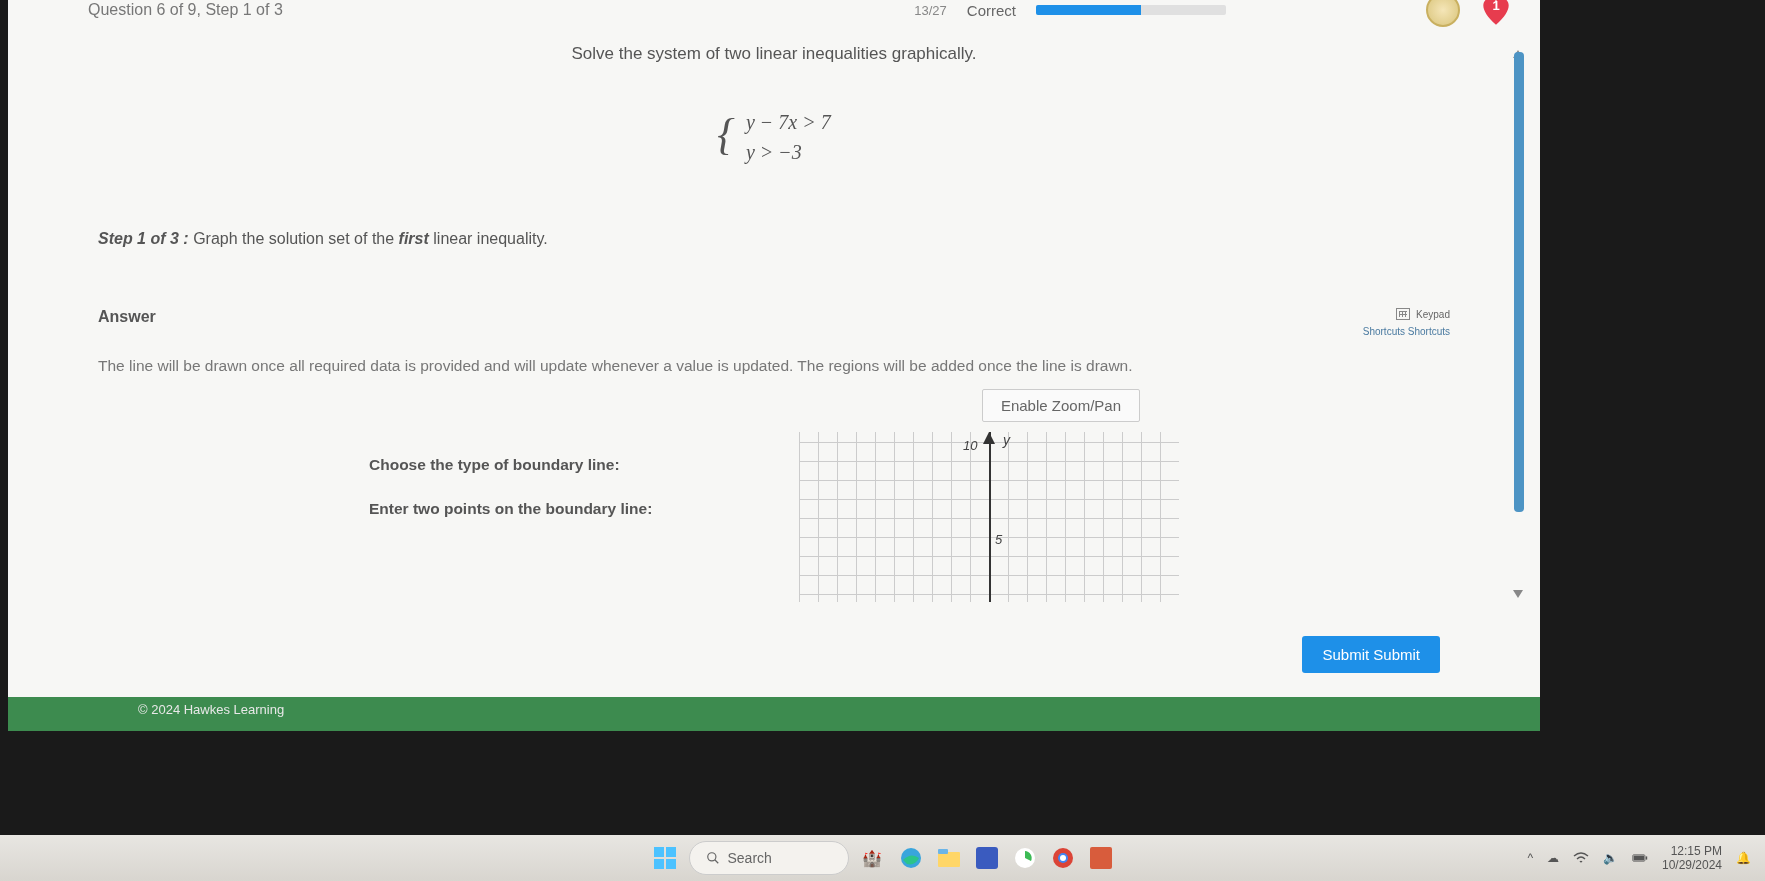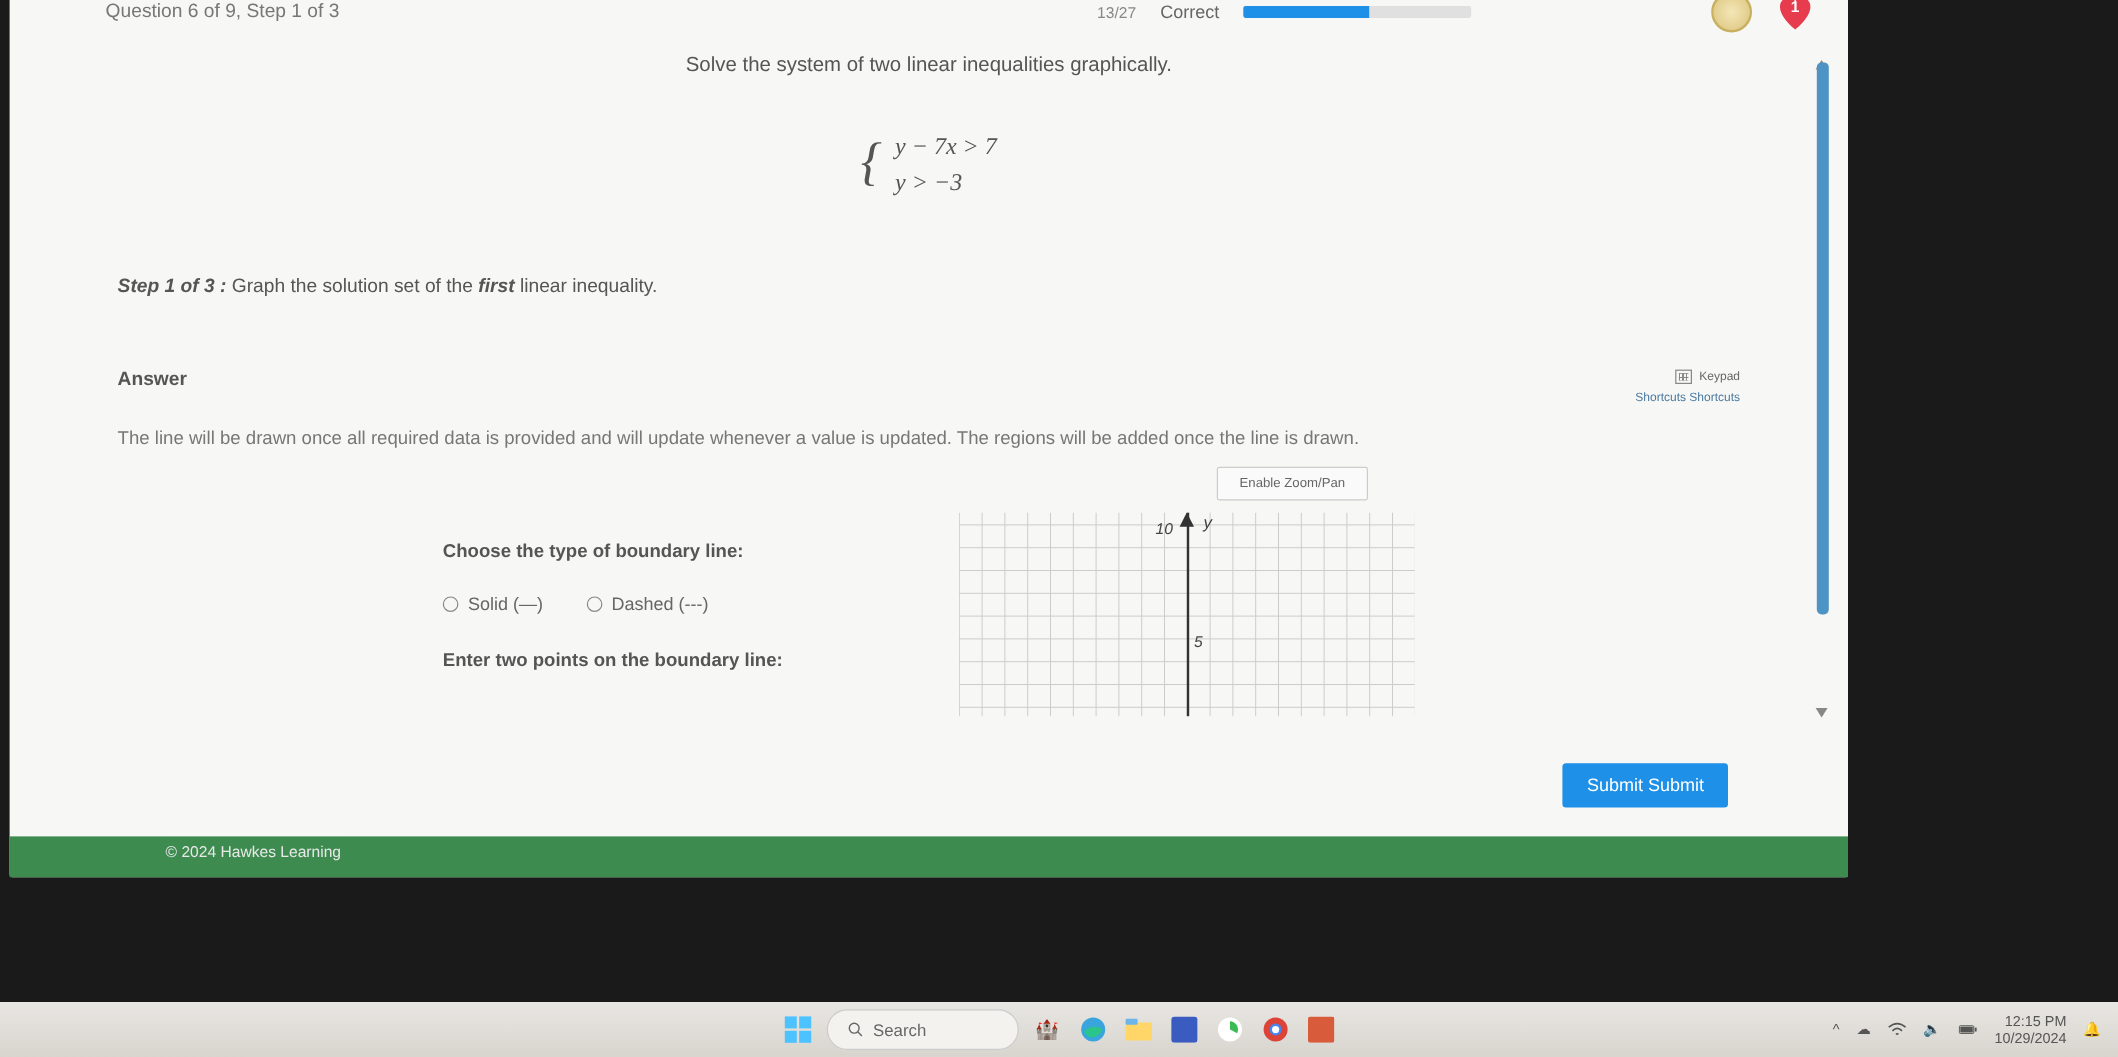--- a/index.html
+++ b/index.html
@@ -23,21 +23,21 @@
 .step { color:#555; font-size:16px; margin-bottom:60px; }
 .step b { font-weight:700;font-style:italic; }
 .answer-row { display:flex; justify-content:space-between; align-items:flex-start; margin-bottom:20px; }
 .answer-label { color:#555; font-weight:700; font-size:16px; }
 .kb-links { text-align:right; font-size:10px; color:#4a7aa0; }
 .kb-links .keypad { color:#666; display:inline-flex; align-items:center; gap:6px; margin-bottom:6px; }
 .kb-links .keypad-icon { width:14px; height:12px; border:1px solid #888; display:inline-block; position:relative; }
 .kb-links .keypad-icon::after { content:""; position:absolute; inset:2px; background:repeating-linear-gradient(to right,#888 0 1px,transparent 1px 3px),repeating-linear-gradient(to bottom,#888 0 1px,transparent 1px 3px); }
 .note { color:#777; font-size:15.5px; margin-bottom:14px; }
 .zoom-row { display:flex; justify-content:flex-end; padding-right:310px; margin-bottom:10px; }
-.zoom-btn { border:1px solid #ccc; background:#fafafa; color:#666; padding:7px 18px; font-size:11px; border-radius:2px; cursor:pointer; }
+.zoom-btn { border:1px solid #ccc; background:#fafafa; color:#666; padding:7px 18px; font-size:15px; border-radius:2px; cursor:pointer; }
 .work-area { display:flex; gap:30px; align-items:flex-start; justify-content:center; }
 .controls { width:400px; padding-top:24px; }
 .ctl-label { color:#555; font-weight:700; font-size:15.5px; margin-bottom:26px; }
 .radio-row { display:flex; gap:36px; margin-bottom:30px; color:#666; font-size:15px; }
 .radio-opt { display:flex; align-items:center; gap:8px; cursor:pointer; }
 .radio-circle { width:13px; height:13px; border:1.5px solid #888; border-radius:50%; display:inline-block; }
 .graph { width:380px; height:170px; position:relative; overflow:hidden; }
 .grid { position:absolute; inset:0; background-image:linear-gradient(to right,#ccc 1px,transparent 1px),linear-gradient(to bottom,#ccc 1px,transparent 1px); background-size:19px 19px; background-position:0 10px; }
 .axis-y { position:absolute; left:50%; top:0; width:1.5px; height:100%; background:#333; }
 .axis-arrow { position:absolute; left:50%; top:0; transform:translateX(-50%); width:0; height:0; border-left:6px solid transparent; border-right:6px solid transparent; border-bottom:12px solid #333; }
@@ -112,30 +112,20 @@
 
     <div class="note">The line will be drawn once all required data is provided and will update whenever a value is updated. The regions will be added once the line is drawn.</div>
 
     <div class="zoom-row">
       <button class="zoom-btn">Enable Zoom/Pan</button>
     </div>
 
     <div class="work-area">
       <div class="controls">
         <div class="ctl-label">Choose the type of boundary line:</div>
-        <div class="radio-row">
-          <label class="radio-opt">
-            <span class="radio-circle"></span>
-            <span>Solid (—)</span>
-          </label>
-          <label class="radio-opt">
-            <span class="radio-circle"></span>
-            <span>Dashed (---)</span>
-          </label>
-        </div>
         <div class="ctl-label">Enter two points on the boundary line:</div>
       </div>
 
       <div class="graph">
         <div class="grid"></div>
         <div class="axis-y"></div>
         <div class="axis-arrow"></div>
         <span class="tick-10">10</span>
         <span class="tick-5">5</span>
         <span class="y-label">y</span>

